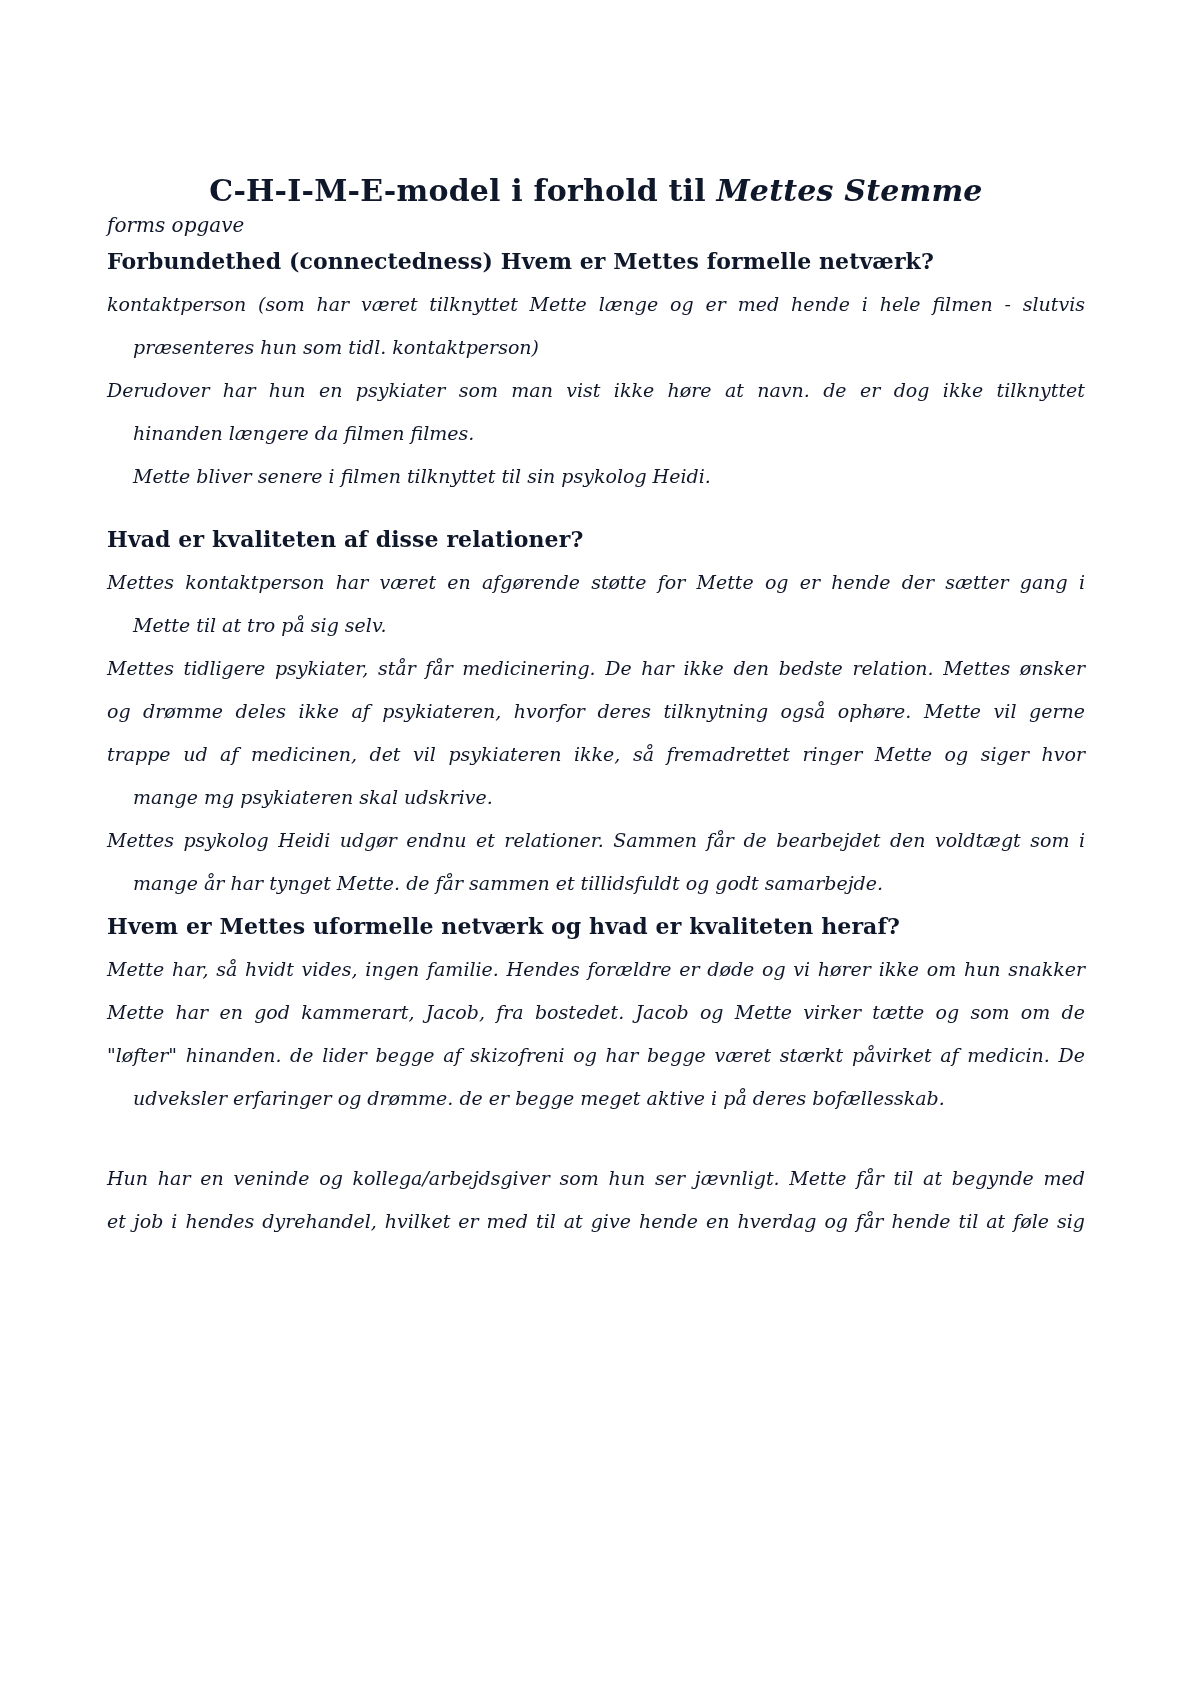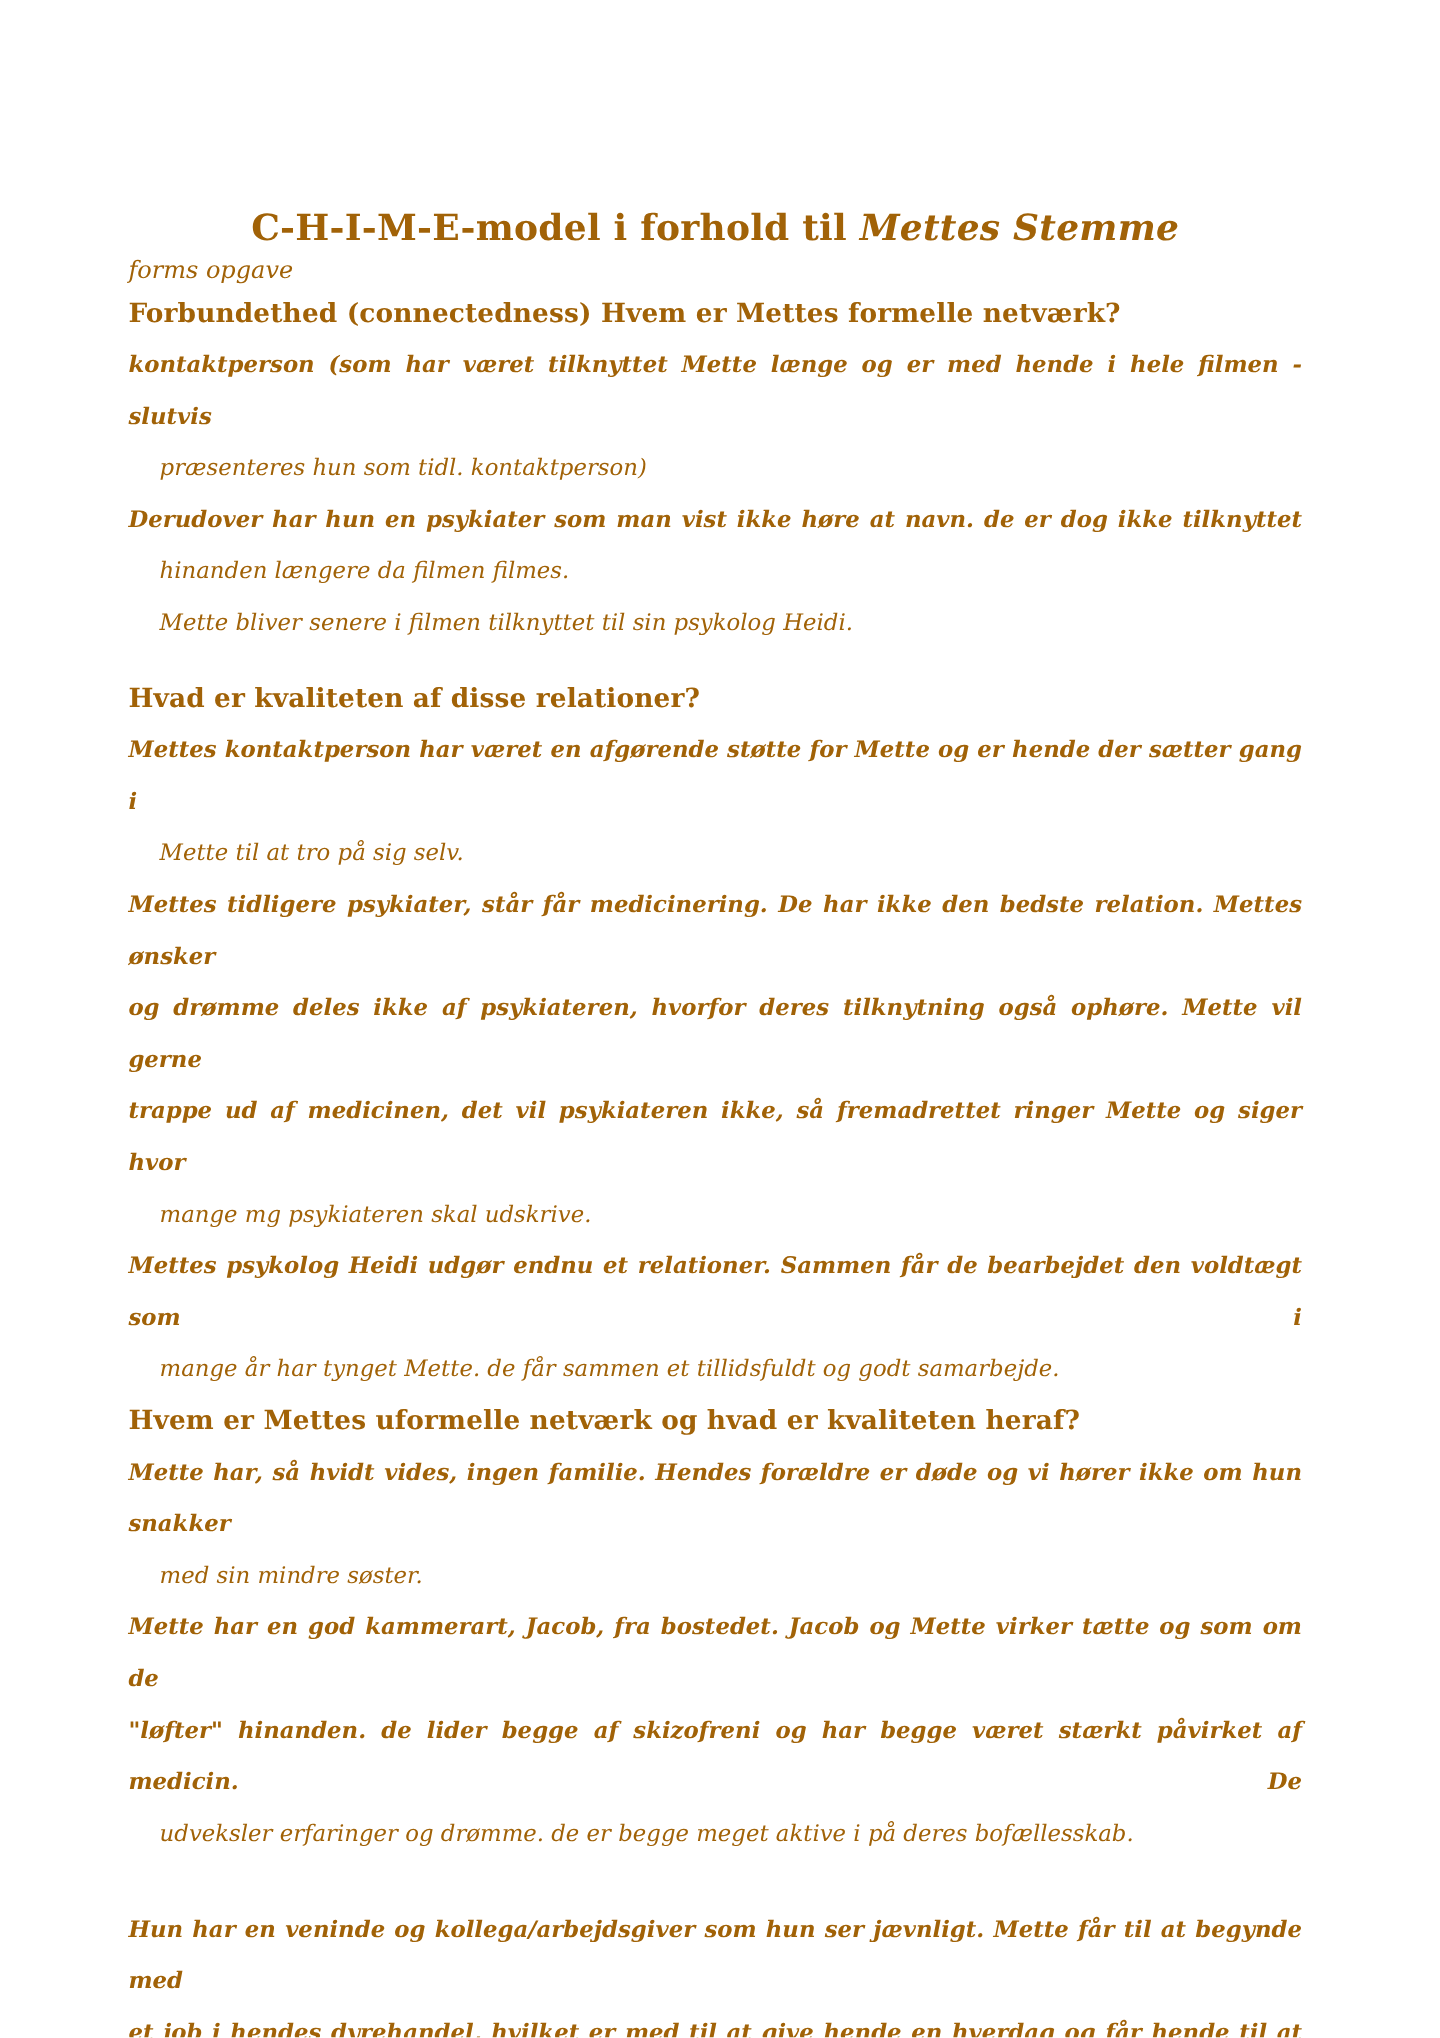--- a/index.html
+++ b/index.html
@@ -1,21 +1,21 @@
 <!DOCTYPE html>
 <html><head>
 <meta charset="utf-8">
 <style>
   html, body { margin: 0; padding: 0; background: #ffffff; }
   .page {
     position: relative;
     width: 1200px;
     height: 1698px;
     background: #ffffff;
-    color: #a16207;
+    color: #0f172a;
     font-family: "DejaVu Serif", "Liberation Serif", serif;
     overflow: hidden;
   }
   .content { margin: 0 115px 0 107px; }
 
   .title {
     margin: 0;
     padding-top: 172px;
     text-align: center;
     font-size: 30px;
@@ -44,21 +44,21 @@
 
   .para { margin: 0; }
   .p-gap { margin-top: 37px; }
 
   .line {
     font-style: italic;
     font-size: 19px;
     line-height: 43px;
     white-space: normal;
   }
-  .line.j { text-align: justify; text-align-last: justify; font-weight: bold; }
+  .line.j { text-align: justify; text-align-last: justify; }
   .line.last { text-align: right; text-align-last: left; margin-left: 26px; }
 </style>
 </head>
 <body>
 
 <div class="page">
   <div class="content">
 
     <h1 class="title"><span>C-H-I-M-E-model i forhold til </span><em class="ti">Mettes Stemme</em></h1>
     <div class="subtitle">forms opgave</div>
@@ -88,21 +88,20 @@
       <div class="line last">mange mg psykiateren skal udskrive.</div>
     </div>
     <div class="para">
       <div class="line j">Mettes psykolog Heidi udgør endnu et relationer. Sammen får de bearbejdet den voldtægt som i</div>
       <div class="line last">mange år har tynget Mette. de får sammen et tillidsfuldt og godt samarbejde.</div>
     </div>
 
     <h2 class="heading h-s2">Hvem er Mettes uformelle netværk og hvad er kvaliteten heraf?</h2>
     <div class="para">
       <div class="line j">Mette har, så hvidt vides, ingen familie. Hendes forældre er døde og vi hører ikke om hun snakker</div>
-      <div class="line last">med sin mindre søster.</div>
     </div>
     <div class="para">
       <div class="line j">Mette har en god kammerart, Jacob, fra bostedet. Jacob og Mette virker tætte og som om de</div>
       <div class="line j">"løfter" hinanden. de lider begge af skizofreni og har begge været stærkt påvirket af medicin. De</div>
       <div class="line last">udveksler erfaringer og drømme. de er begge meget aktive i på deres bofællesskab.</div>
     </div>
     <div class="para p-gap">
       <div class="line j">Hun har en veninde og kollega/arbejdsgiver som hun ser jævnligt. Mette får til at begynde med</div>
       <div class="line j">et job i hendes dyrehandel, hvilket er med til at give hende en hverdag og får hende til at føle sig</div>
     </div>

